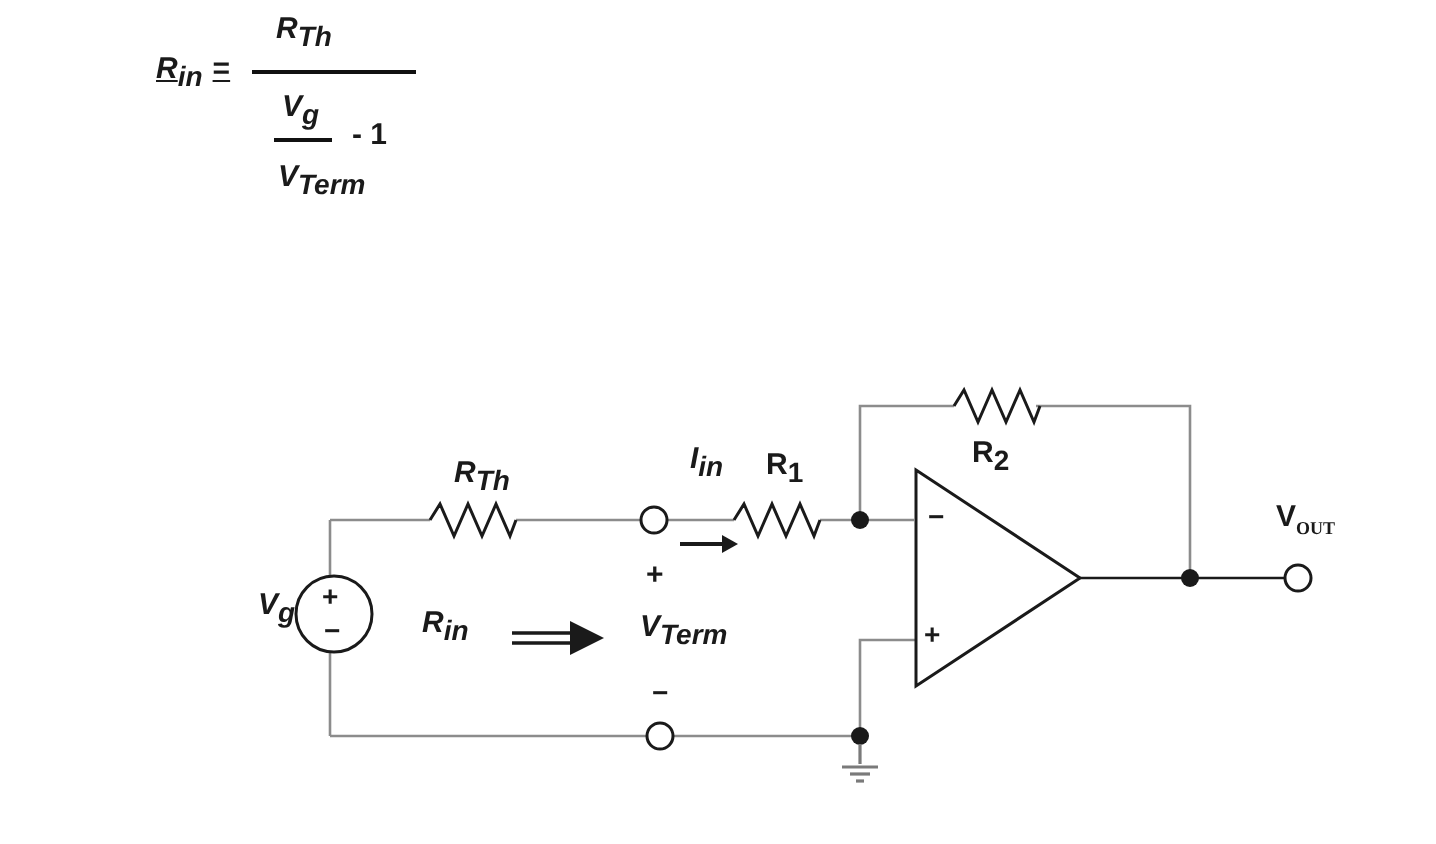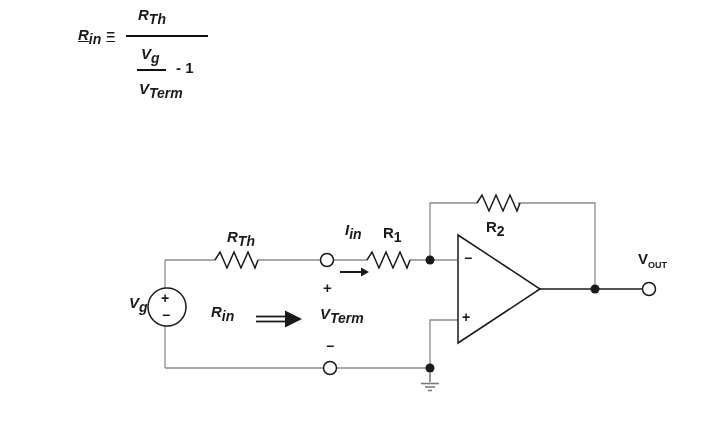--- a/index.html
+++ b/index.html
@@ -111,21 +111,21 @@
 
   <div class="lbl" style="left:383px;top:225px;">
     <span>R</span><span class="sub" style="font-style:normal;">1</span>
   </div>
 
   <div class="lbl" style="left:486px;top:176px;margin-top:43px;">
     <span>R</span><span class="sub" style="font-style:normal;">2</span>
   </div>
 
   <div class="lbl" style="left:638px;top:251px;">
-    <span>V</span><span class="sub caps" style="font-style:normal;">OUT</span>
+    <span>V</span><span class="sub caps" style="font-style:normal;font-family:Liberation Serif, serif;">OUT</span>
   </div>
 
   <div class="lbl it" style="left:129px;top:295px;">
     <span>V</span><span class="sub">g</span>
   </div>
 
   <div class="lbl it" style="left:211px;top:304px;">
     <span>R</span><span class="sub">in</span>
   </div>
 

